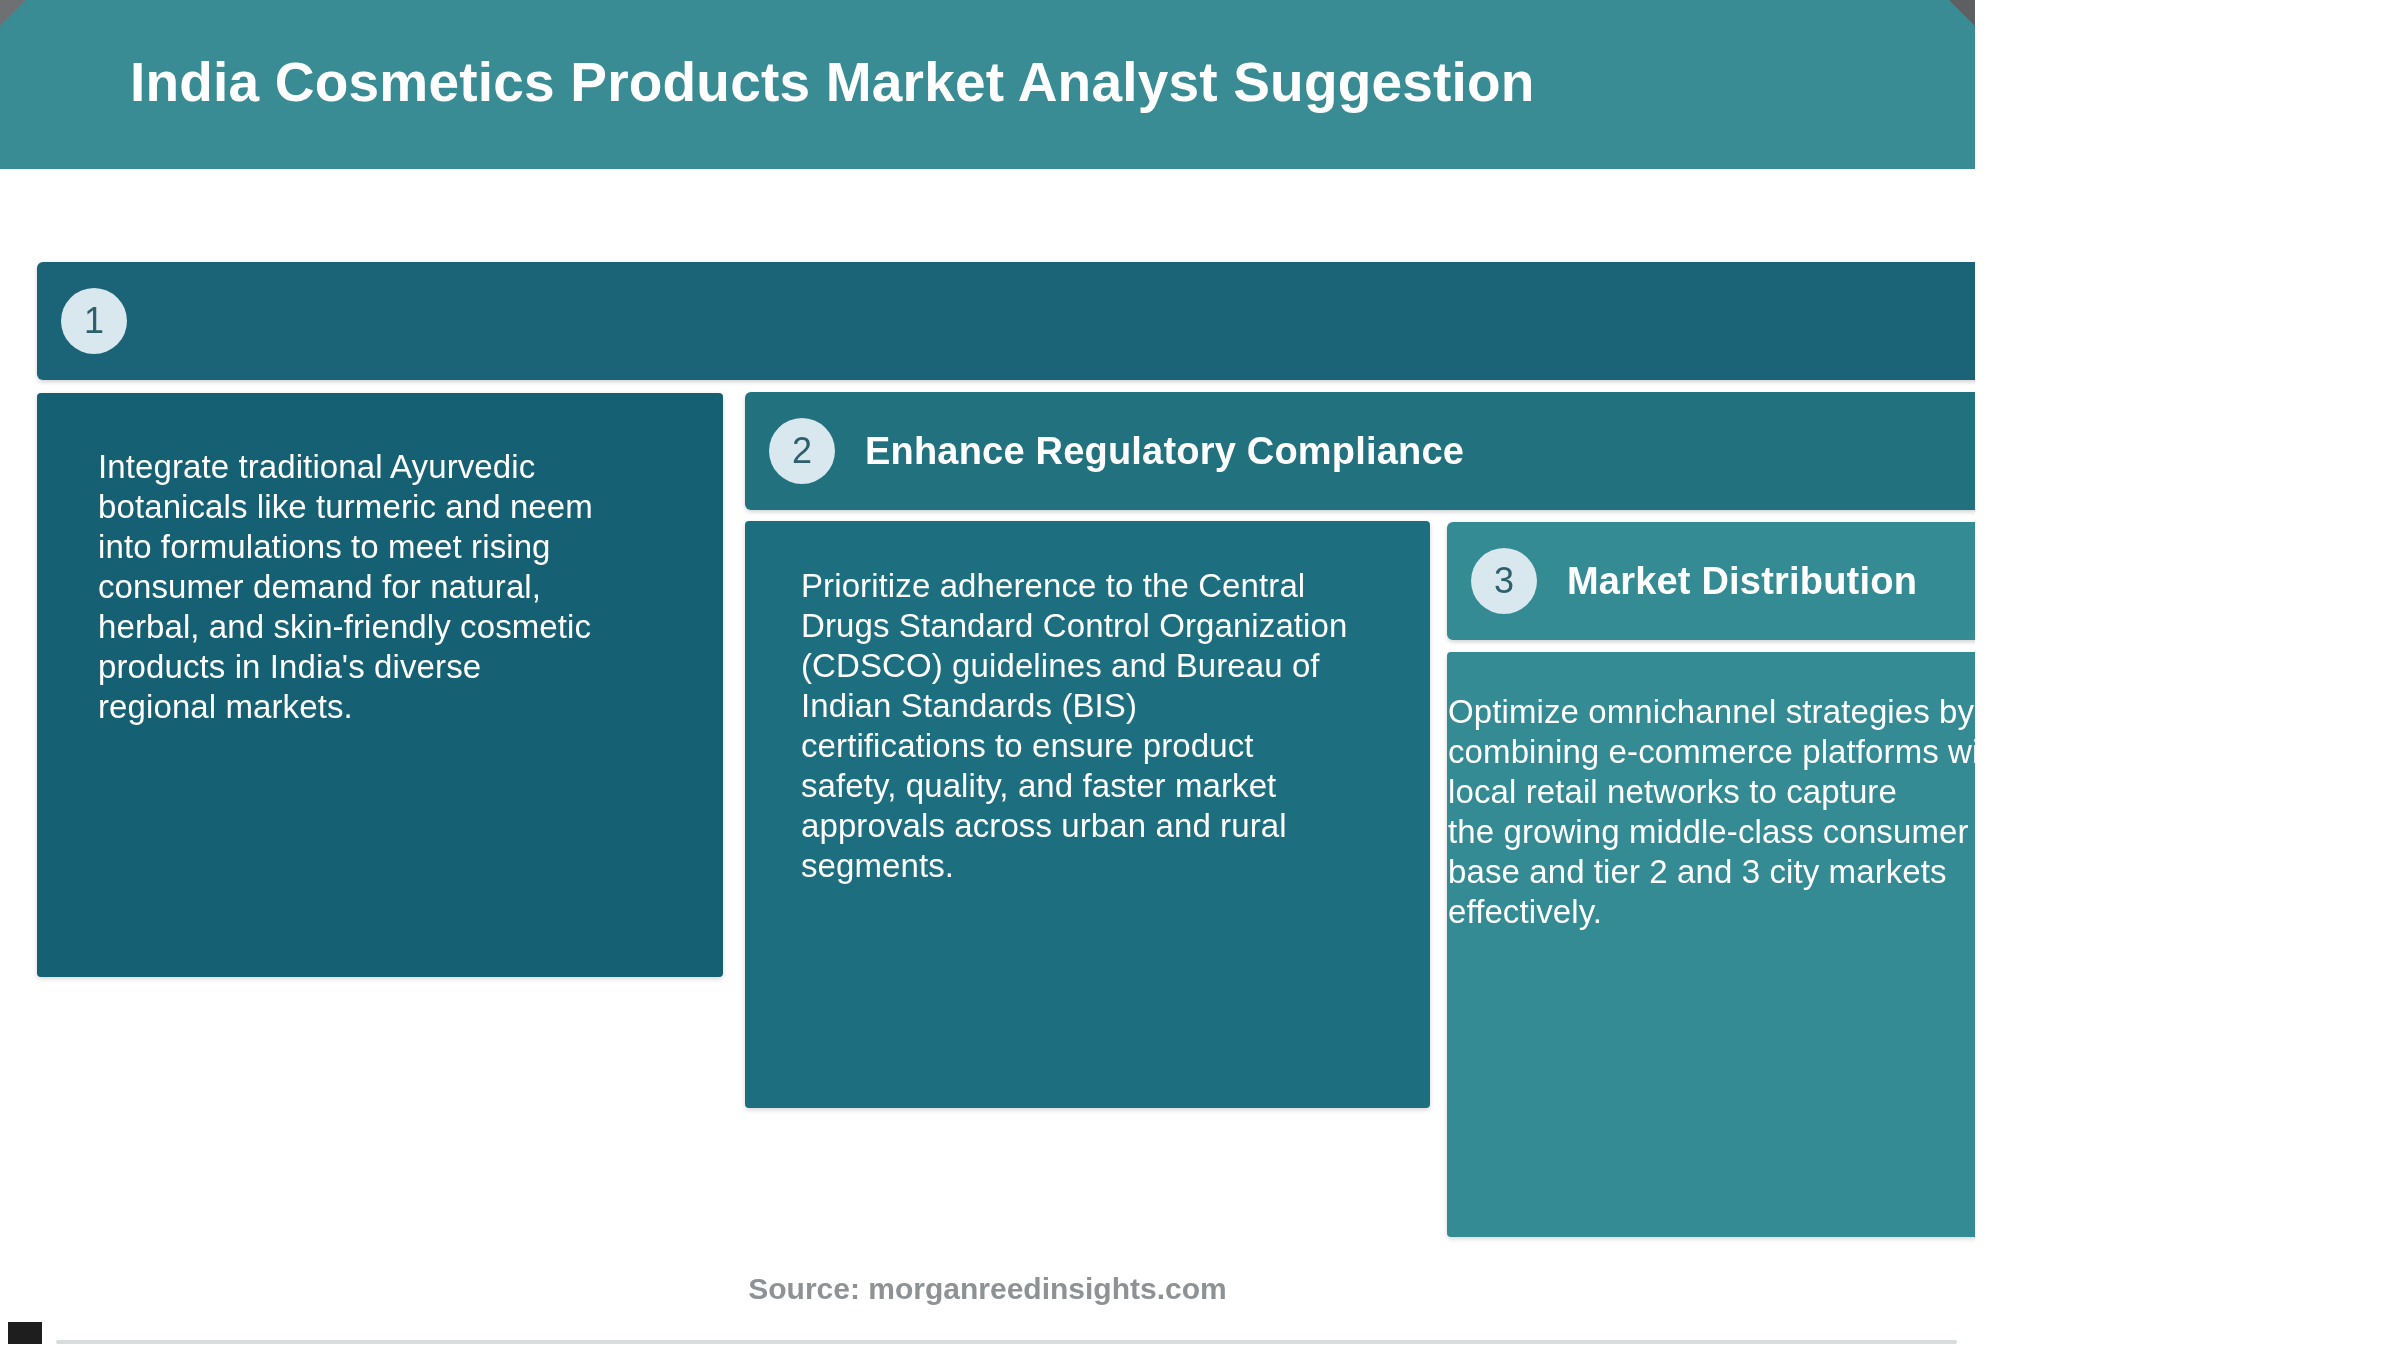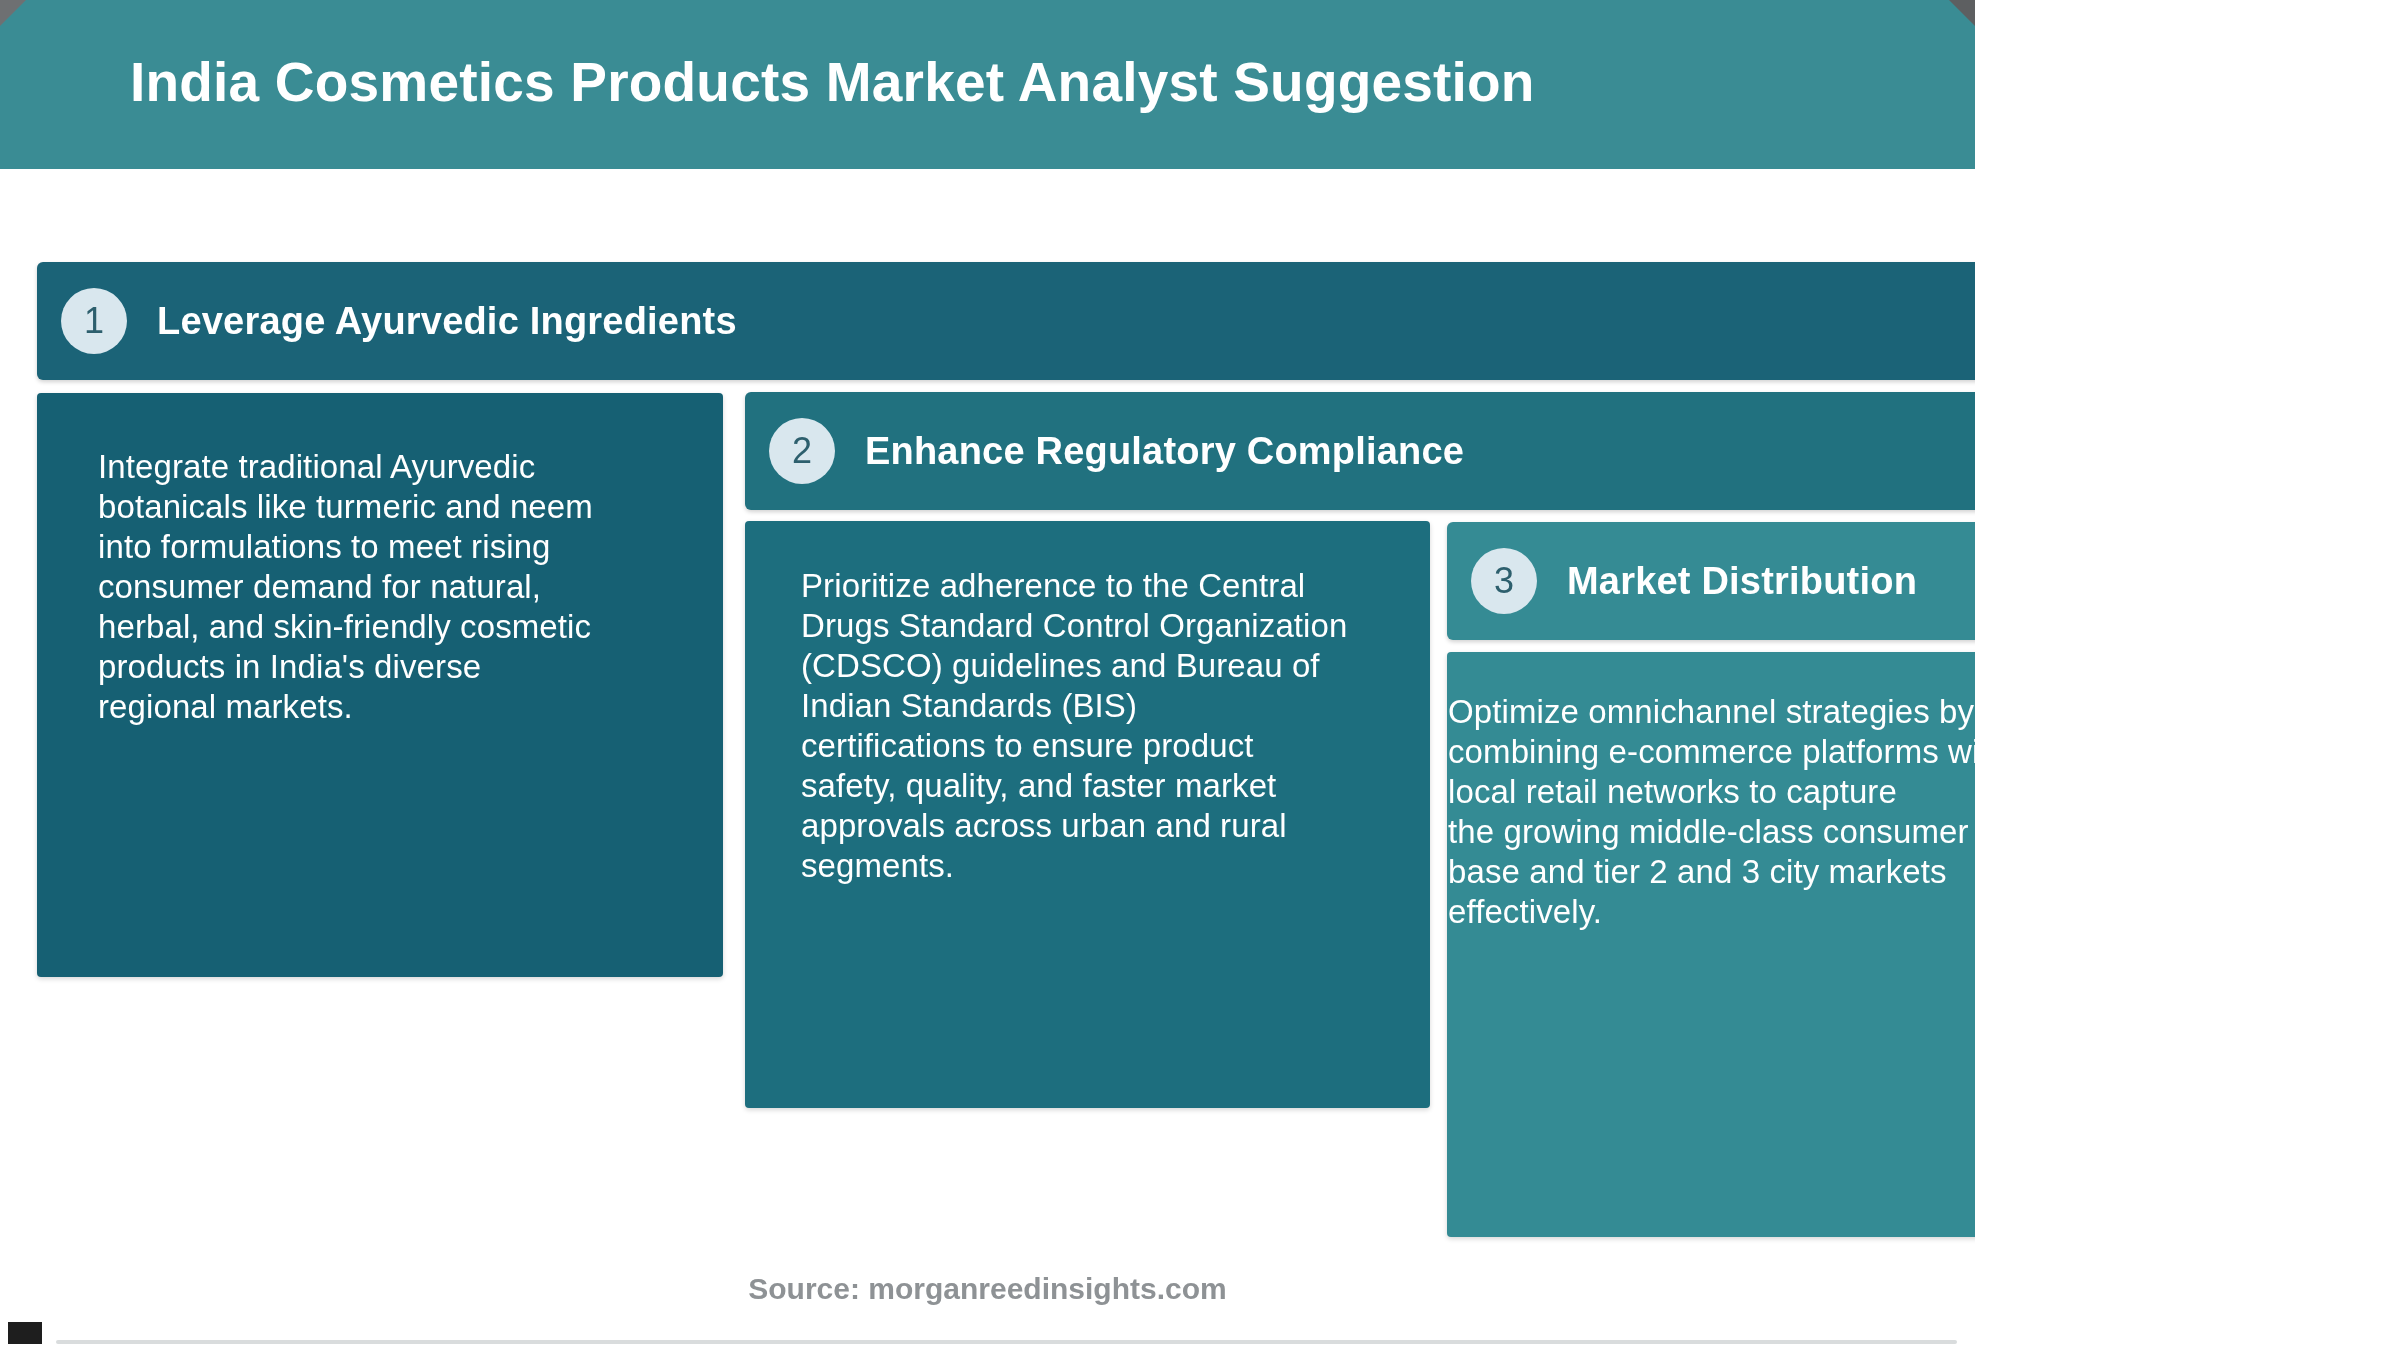--- a/index.html
+++ b/index.html
@@ -183,21 +183,20 @@
 
   <div class="header">
     <div class="header-title">India Cosmetics Products Market Analyst Suggestion</div>
   </div>
 
   <div class="banner" style="left:37px; top:262px; width:2218px; height:118px;">
     <div class="bar" style="width:2218px; background:#1b6377;"></div>
     <div class="tip" style="left:2218px; border-top:123px solid transparent; border-bottom:123px solid transparent; border-left:140px solid #1b6377;"></div>
     <div class="banner-inner">
       <div class="num-badge">1</div>
-      <div class="banner-title">Leverage Ayurvedic Ingredients</div>
     </div>
   </div>
 
   <div class="body-box" style="left:37px; top:393px; width:686px; height:584px; background:#166073;">
   </div>
   <div class="body-text" style="left:98px; top:447px; width:570px;">Integrate traditional Ayurvedic
 botanicals like turmeric and neem
 into formulations to meet rising
 consumer demand for natural,
 herbal, and skin-friendly cosmetic

